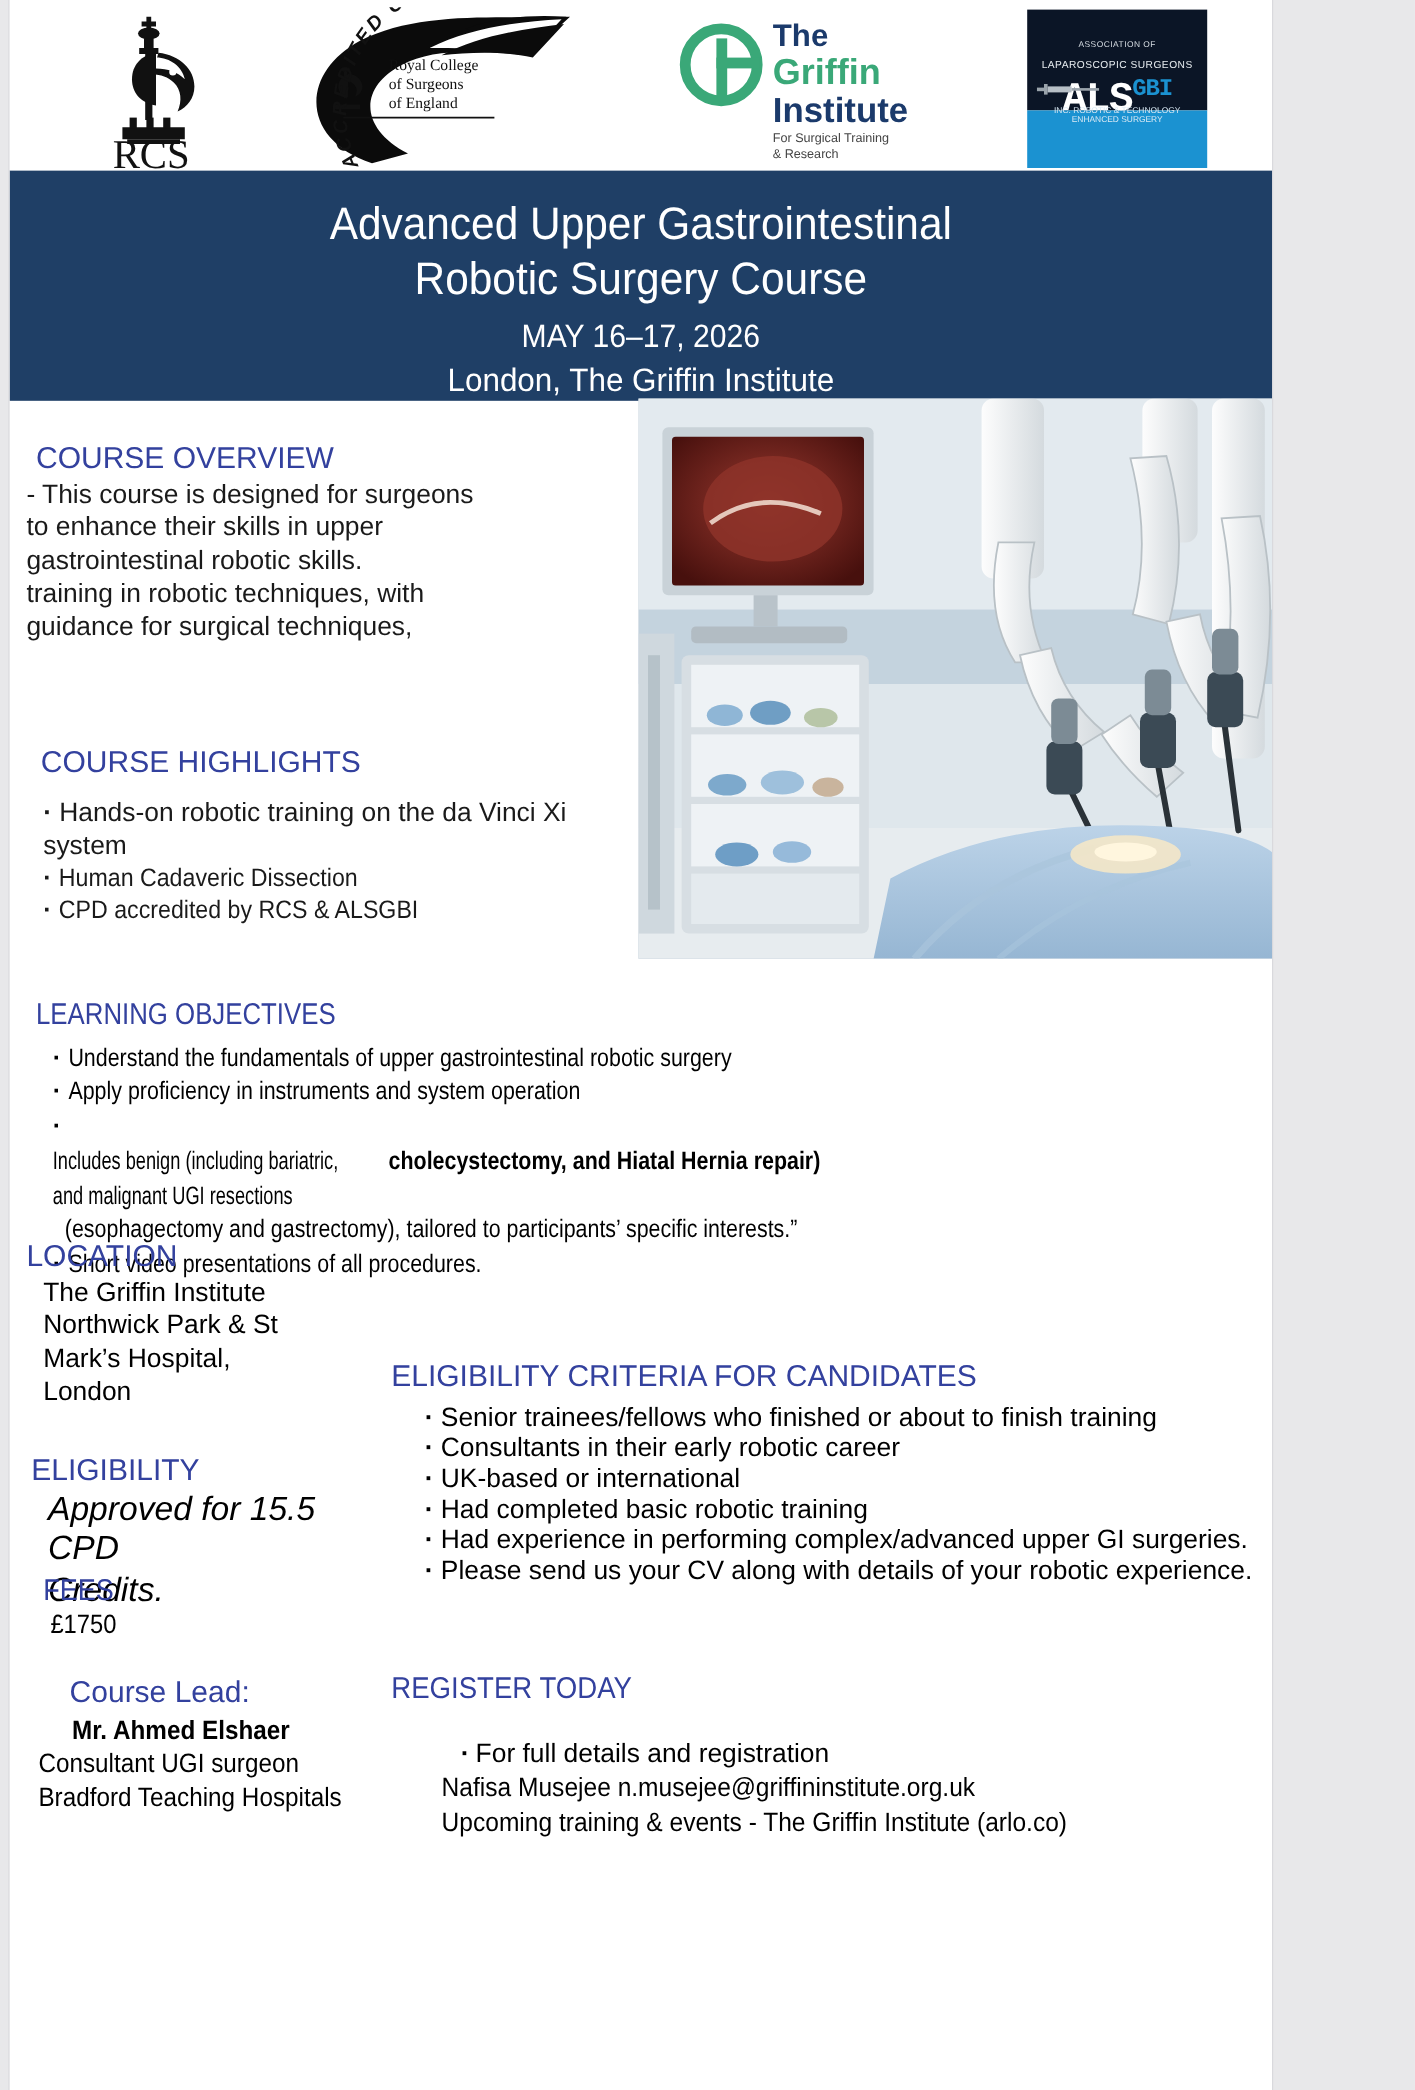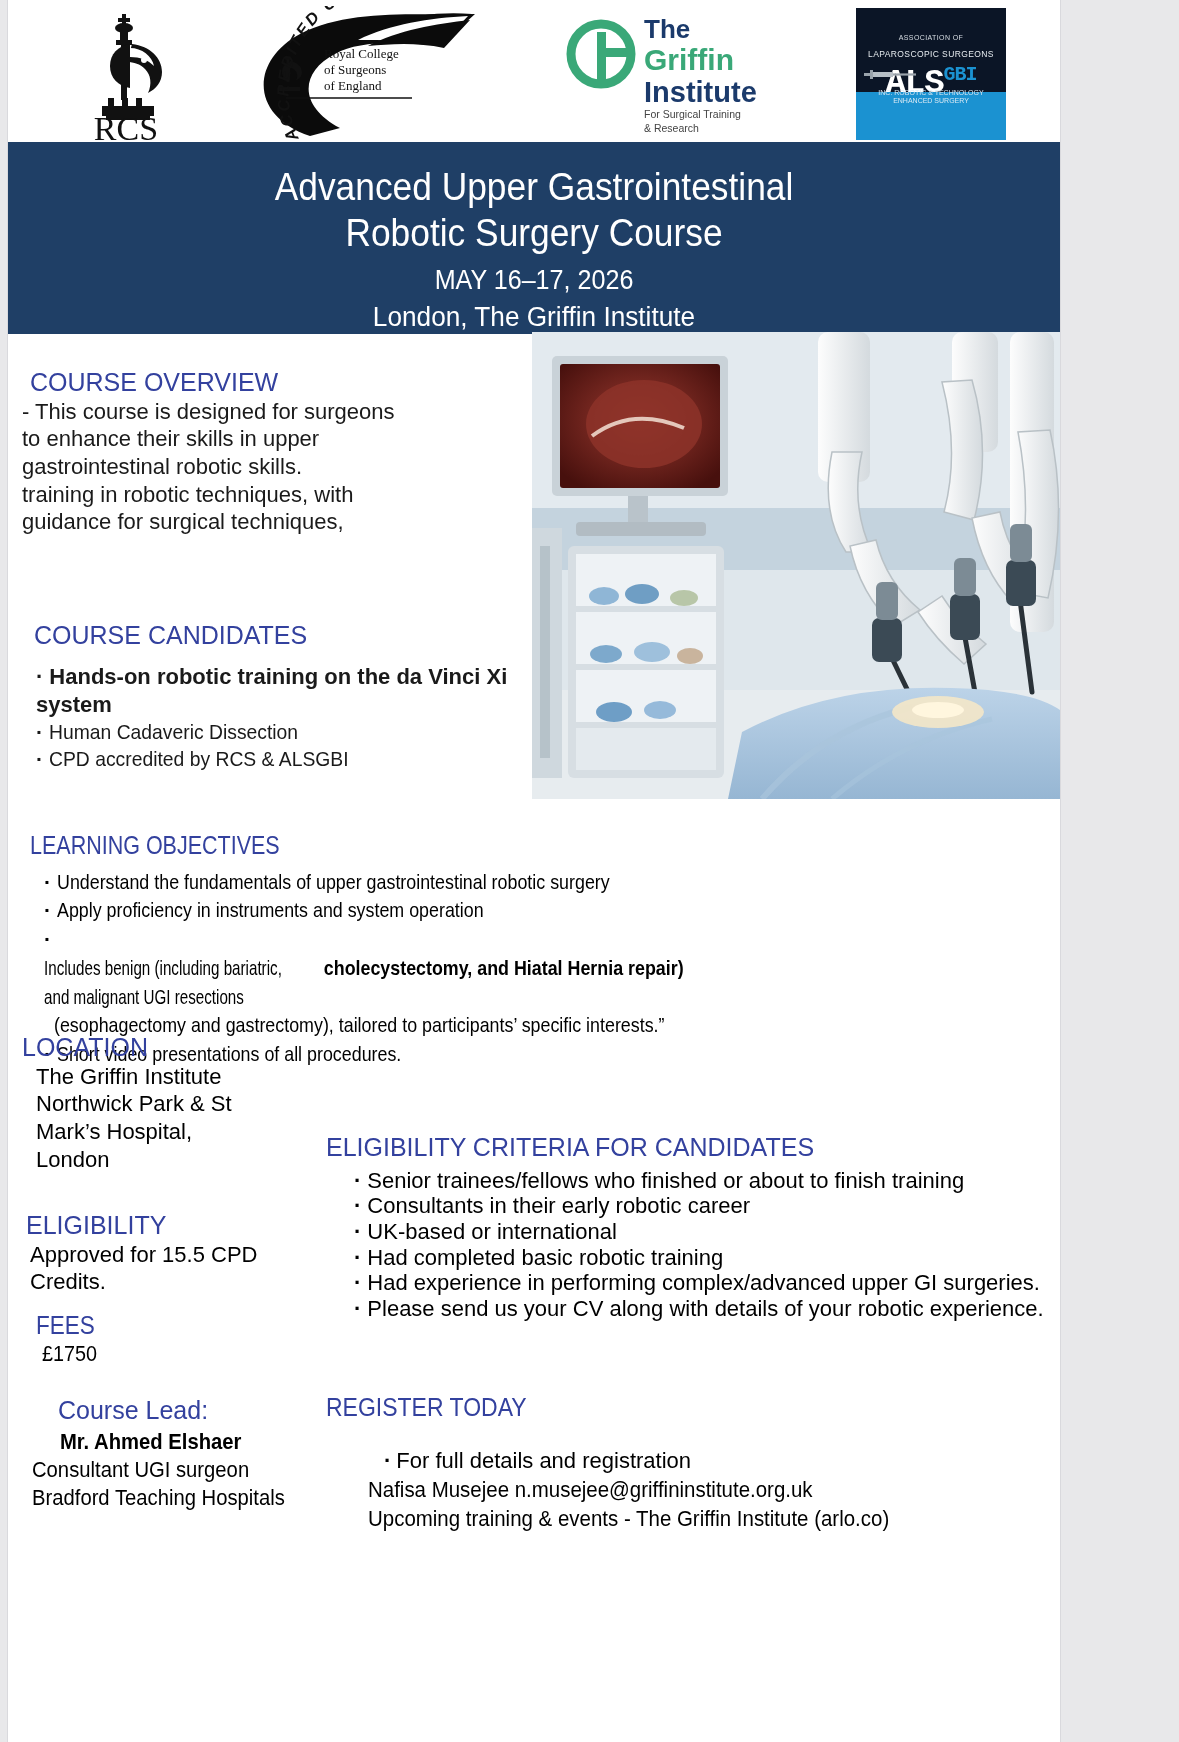--- a/index.html
+++ b/index.html
@@ -68,21 +68,21 @@
   
   .overview { position:absolute; left:14px; top:35px; width:400px; }
   .overview h2 { margin-left:8px; }
   .overview p { margin-top:2px; }
 
   
   .highlights { position:absolute; left:14px; top:288px; width:520px; }
   .highlights h2 { margin-left:12px; }
   .highlights ul { margin-top:13px; margin-left:14px; }
   .highlights li { line-height:1.28; }
-  .highlights li:nth-child(1) { font-size:22px;font-weight:bold; }
+  .highlights li:nth-child(1) { font-size:22px; }
   .highlights li:nth-child(2),
   .highlights li:nth-child(3) { font-size:21px; }
   .highlights li:nth-child(2) span,
   .highlights li:nth-child(3) span { display:inline-block; transform:scaleX(0.92);
                                       transform-origin:left center; }
 
   
   .photo {
     position:absolute; left:524px; top:-2px; width:528px; height:467px;
     overflow:hidden; background:#cfd8e0;
@@ -105,21 +105,21 @@
   .location h2 { }
   .location p { margin-left:14px; font-size:22px; line-height:1.17; margin-top:2px; }
 
   
   .eligibility { position:absolute; left:318px; top:800px; width:730px; }
   .eligibility ul { margin-top:6px; margin-left:28px; }
   .eligibility li { font-size:22px; line-height:1.17; }
 
   
   .accreditation { position:absolute; left:18px; top:878px; width:300px; }
-  .accreditation p { margin-left:4px; font-size:22px; line-height:1.17; margin-top:2px; }
+  .accreditation p { margin-left:14px; font-size:28px; line-height:1.17; margin-top:2px;font-style:italic; }
 
   
   .fees { position:absolute; left:28px; top:978px; width:260px; }
   .fees h2 { transform:scaleX(0.9); transform-origin:left center; }
   .fees p { margin-left:6px; font-size:22px; line-height:1.17; margin-top:1px;
             transform:scaleX(0.9); transform-origin:left center; }
 
   
   .lead { position:absolute; left:24px; top:1063px; width:300px; }
   .lead h2 { margin-left:26px; font-size:25px; }
@@ -336,21 +336,21 @@
     <section class="overview">
       <h2 class="sec">COURSE OVERVIEW</h2>
       <p class="txt"> - This course is designed for surgeons</p>
       <p class="txt">to enhance their skills in upper</p>
       <p class="txt">gastrointestinal robotic skills.</p>
       <p class="txt"> training   in robotic techniques, with</p>
       <p class="txt"> guidance for surgical techniques,</p>
     </section>
 
     <section class="highlights">
-      <h2 class="sec">COURSE CANDIDATES</h2>
+      <h2 class="sec">COURSE HIGHLIGHTS</h2>
       <ul>
         <li class="txt"><span>Hands-on robotic training on the da Vinci Xi system</span></li>
         <li class="txt"><span>Human Cadaveric Dissection</span></li>
         <li class="txt"><span>CPD accredited by RCS &amp; ALSGBI</span></li>
       </ul>
     </section>
 
     <section class="objectives">
       <h2 class="sec narrow">LEARNING OBJECTIVES</h2>
       <ul>

